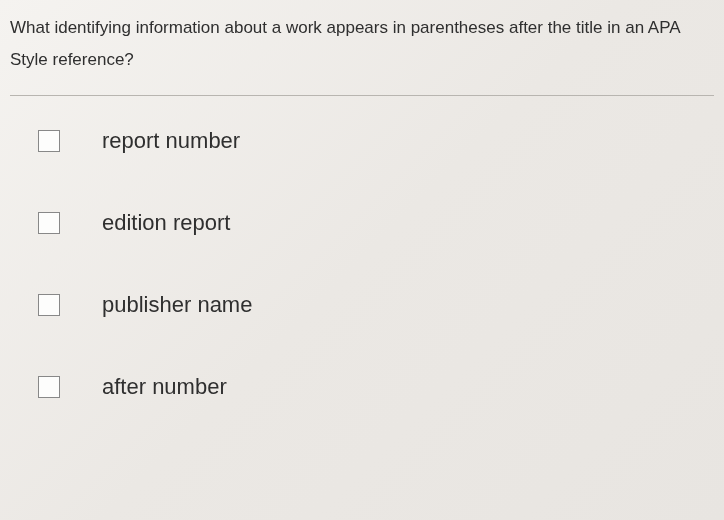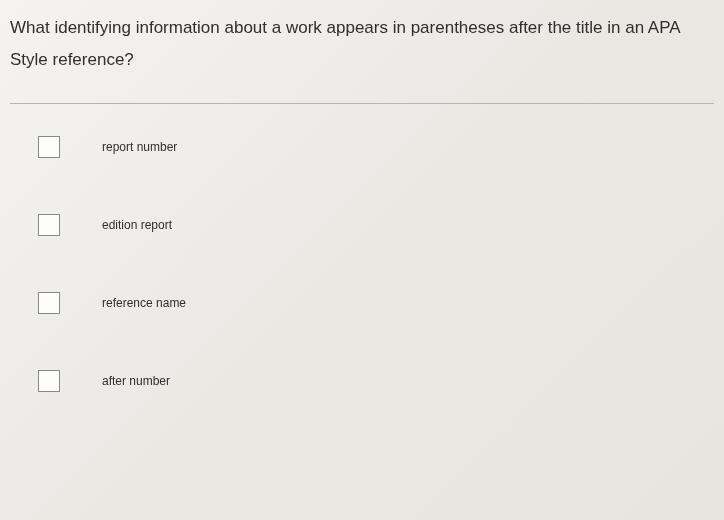--- a/index.html
+++ b/index.html
@@ -12,21 +12,21 @@
       height: 520px;
       font-family: Arial, Helvetica, sans-serif;
       background: linear-gradient(135deg, #f5f3f0 0%, #ebe8e4 50%, #e8e5e1 100%);
       padding: 12px 10px;
       color: #3a3a3a;
     }
     .question-text {
       font-size: 17px;
       line-height: 1.9;
       color: #2f2f2f;
-      margin-bottom: 26px;
+      margin-bottom: 18px;
       font-weight: 400;
     }
     .divider {
       border: none;
       border-top: 1px solid #b8b5b0;
       margin-bottom: 32px;
     }
     .options {
       padding-left: 28px;
     }
@@ -38,21 +38,21 @@
     .checkbox {
       width: 22px;
       height: 22px;
       border: 1.5px solid #888;
       background: #fdfdfc;
       margin-right: 42px;
       flex-shrink: 0;
       cursor: pointer;
     }
     .option-label {
-      font-size: 12px;
+      font-size: 22px;
       color: #2f2f2f;
     }
   </style>
 </head>
 <body>
 
 <div class="question-text">What identifying information about a work appears in parentheses after the title in an APA Style reference?</div>
 
 <hr class="divider">
 
@@ -60,19 +60,19 @@
   <div class="option-row">
     <div class="checkbox"></div>
     <span class="option-label">report number</span>
   </div>
   <div class="option-row">
     <div class="checkbox"></div>
     <span class="option-label">edition report</span>
   </div>
   <div class="option-row">
     <div class="checkbox"></div>
-    <span class="option-label">reference name</span>
+    <span class="option-label">publisher name</span>
   </div>
   <div class="option-row">
     <div class="checkbox"></div>
     <span class="option-label">after number</span>
   </div>
 </div>
 
 </body></html>

